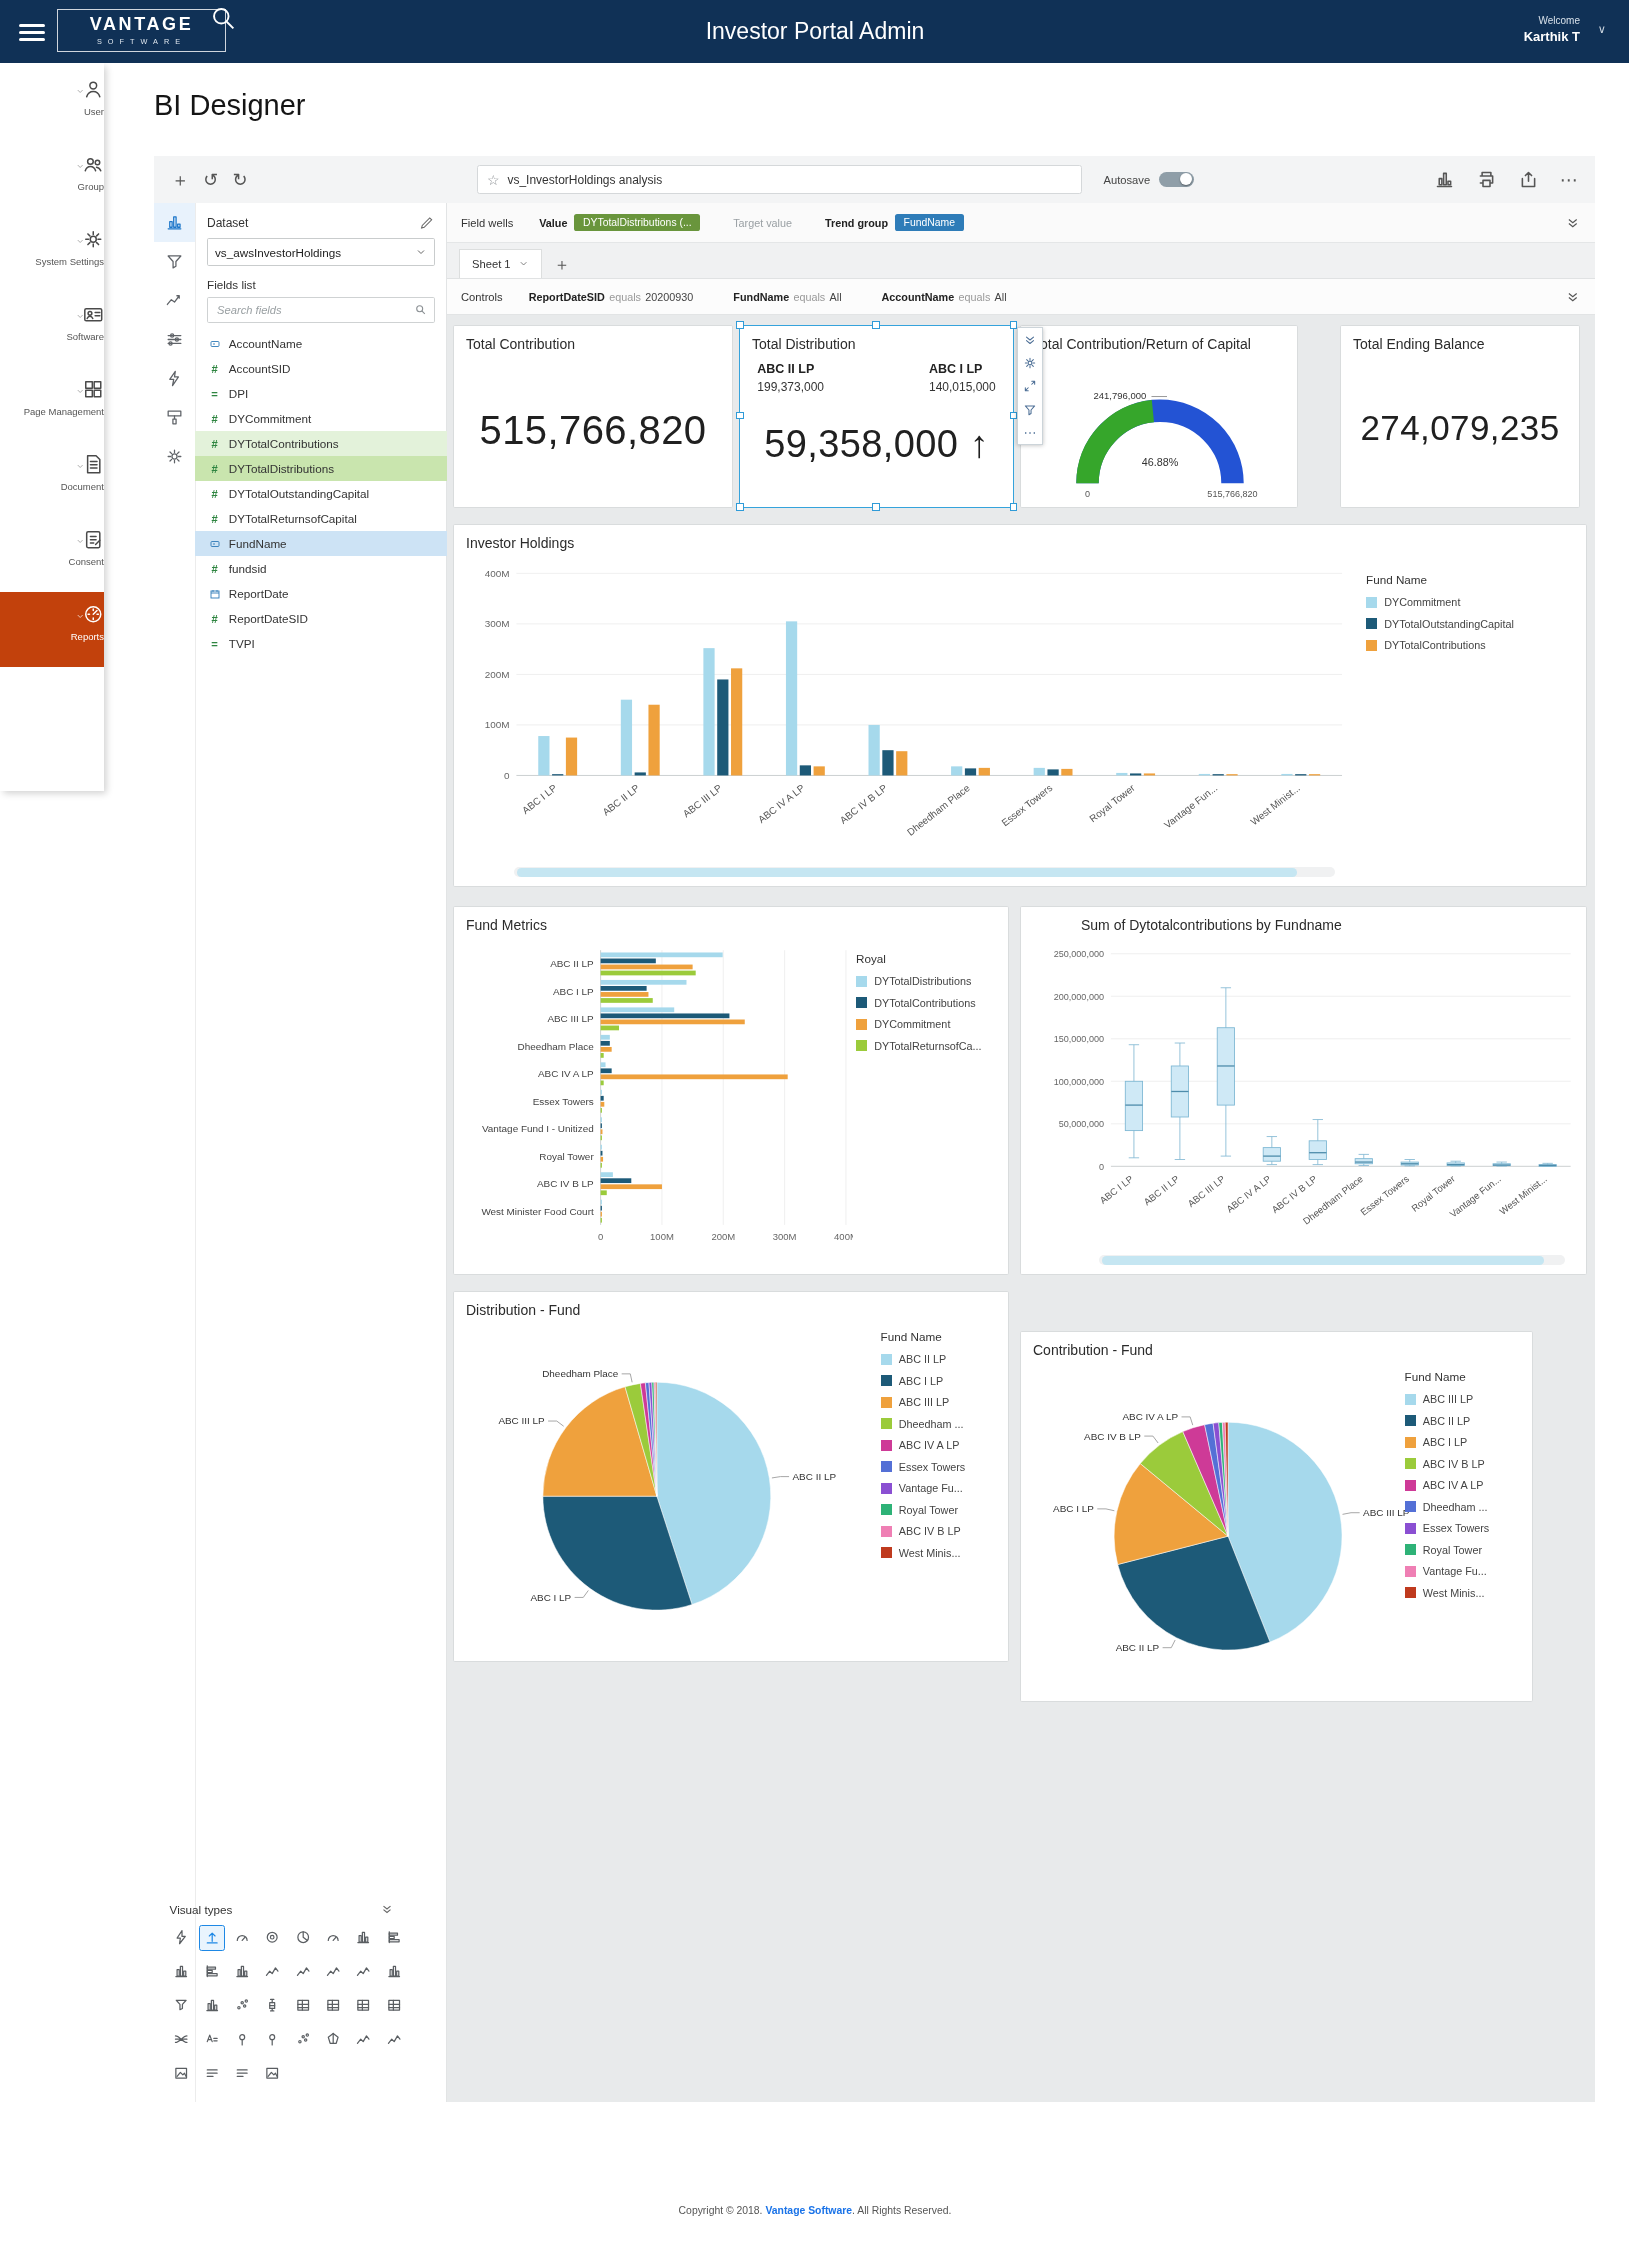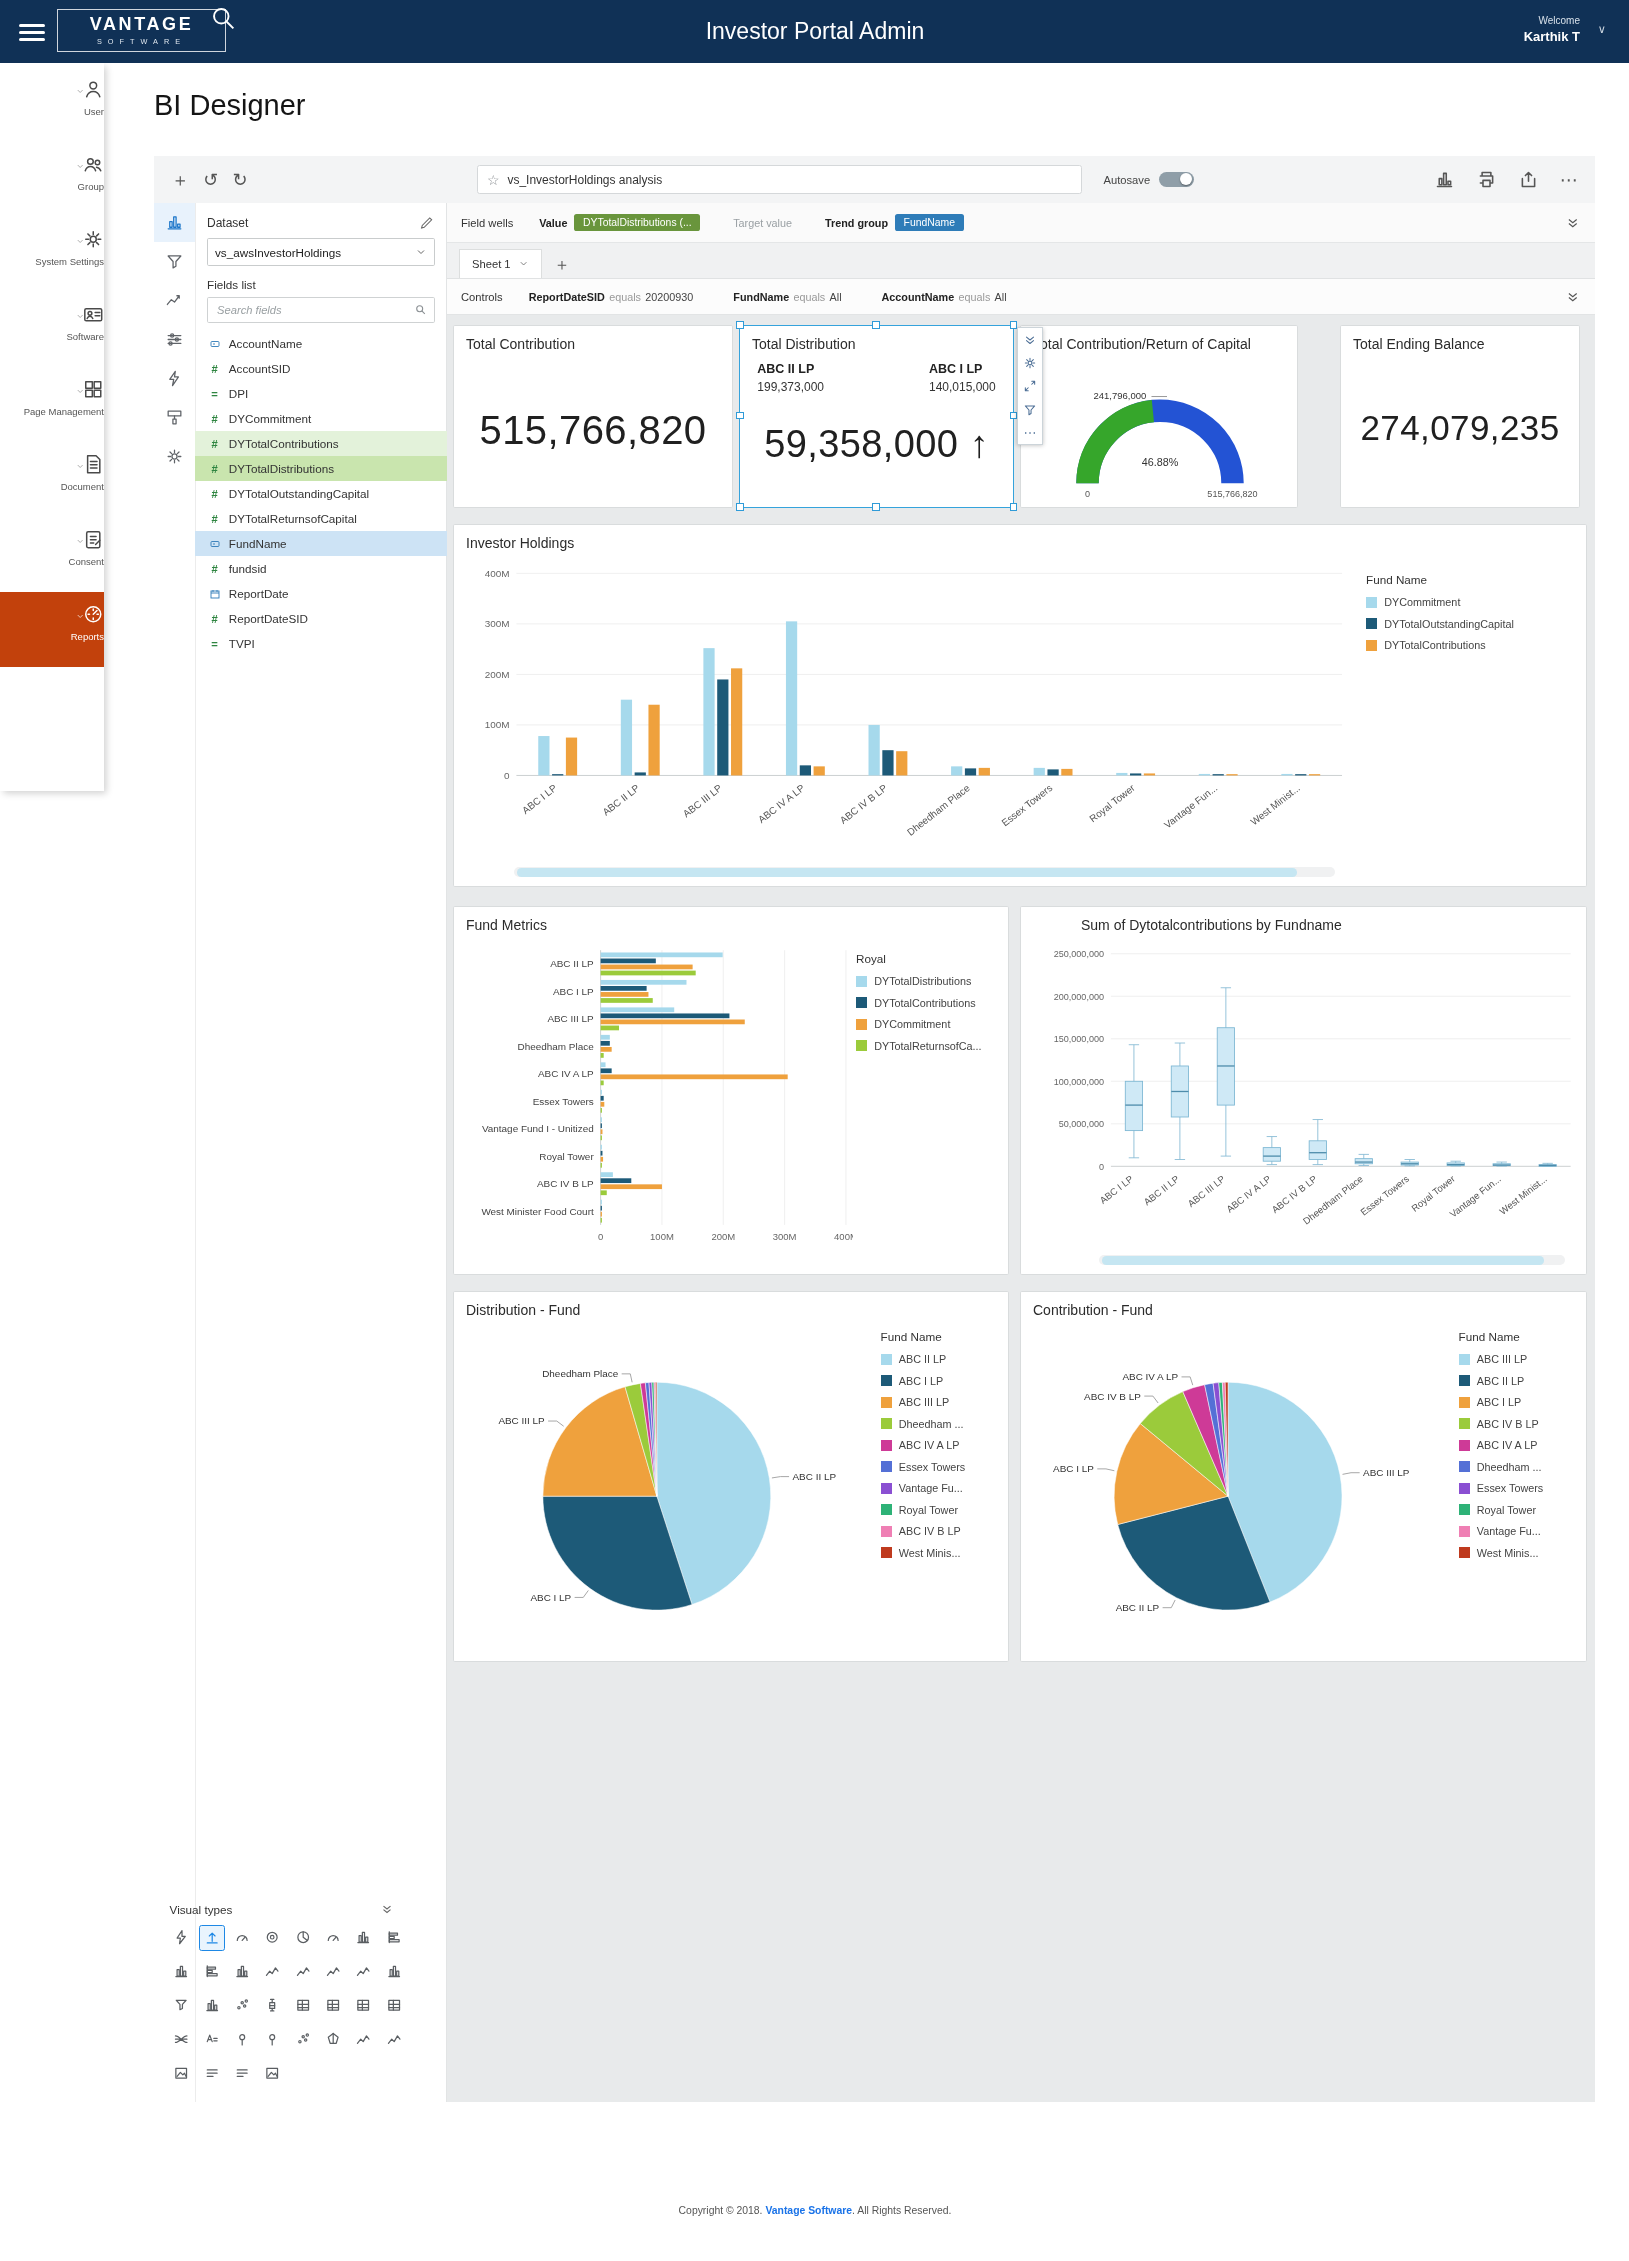--- a/index.html
+++ b/index.html
@@ -1061,21 +1061,21 @@
                   <span class="lg-lb">ABC IV B LP</span>
                 </div>
                 <div class="lg-row">
                   <span class="lg-sw" style="background:#bf3a1e"></span>
                   <span class="lg-lb">West Minis...</span>
                 </div>
               </div>
           </div>
         </div>
 
-        <div class="card" style="left:573px;top:976px;width:567px;height:371px;">
+        <div class="card" style="left:573px;top:1016px;width:513px;height:371px;">
           <div class="card-title">Contribution - Fund</div>
           <div class="chart-mount" style="left:12px;top:35px;width:415px;height:328px;"><svg width="415" height="328" viewBox="0 0 480 380">
                 <path d="M225.6,196L225.6,64A132,132 0 0 1 274.19244095437756,318.73049613724913Z" fill="#a6d9ec" stroke="#fff" stroke-width="0.6"></path>
                 <line x1="358.20877884837296" y1="170.70352253092713" x2="368.03165135565985" y2="168.8297093850699" stroke="#999"></line>
                 <line x1="368.03165135565985" y1="168.8297093850699" x2="378.03165135565985" y2="168.8297093850699" stroke="#999"></line>
                 <text x="382.03165135565985" y="172.8297093850699" text-anchor="start" font-size="11.5" fill="#333">ABC III LP</text>
                 <path d="M225.6,196L274.19244095437756,318.73049613724913A132,132 0 0 1 97.7470227310207,228.8270651057609Z" fill="#1d5a78" stroke="#fff" stroke-width="0.6"></path>
                 <line x1="164.31128253516124" y1="316.2858807654297" x2="159.77137753776577" y2="325.1959460073134" stroke="#999"></line>
                 <line x1="159.77137753776577" y1="325.1959460073134" x2="149.77137753776577" y2="325.1959460073134" stroke="#999"></line>
                 <text x="145.77137753776577" y="329.1959460073134" text-anchor="end" font-size="11.5" fill="#333">ABC II LP</text>

